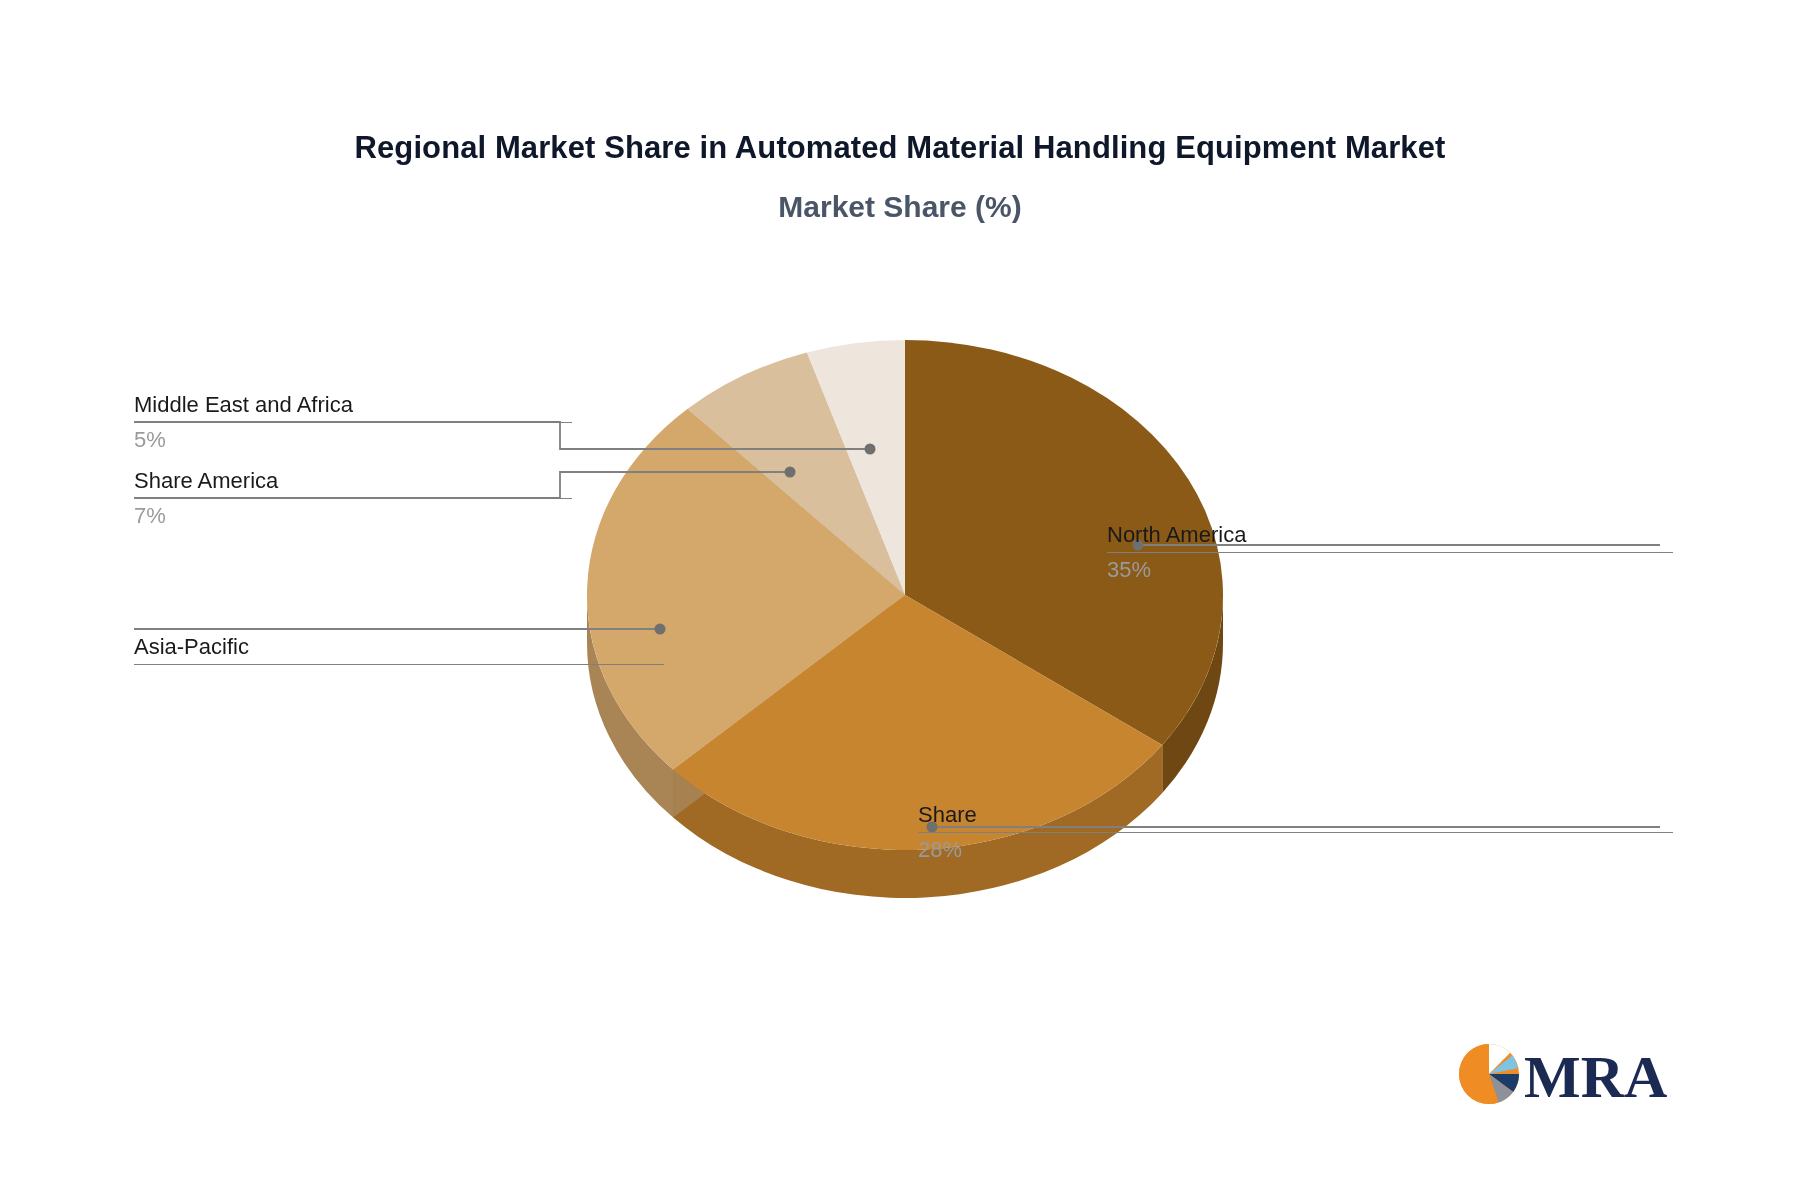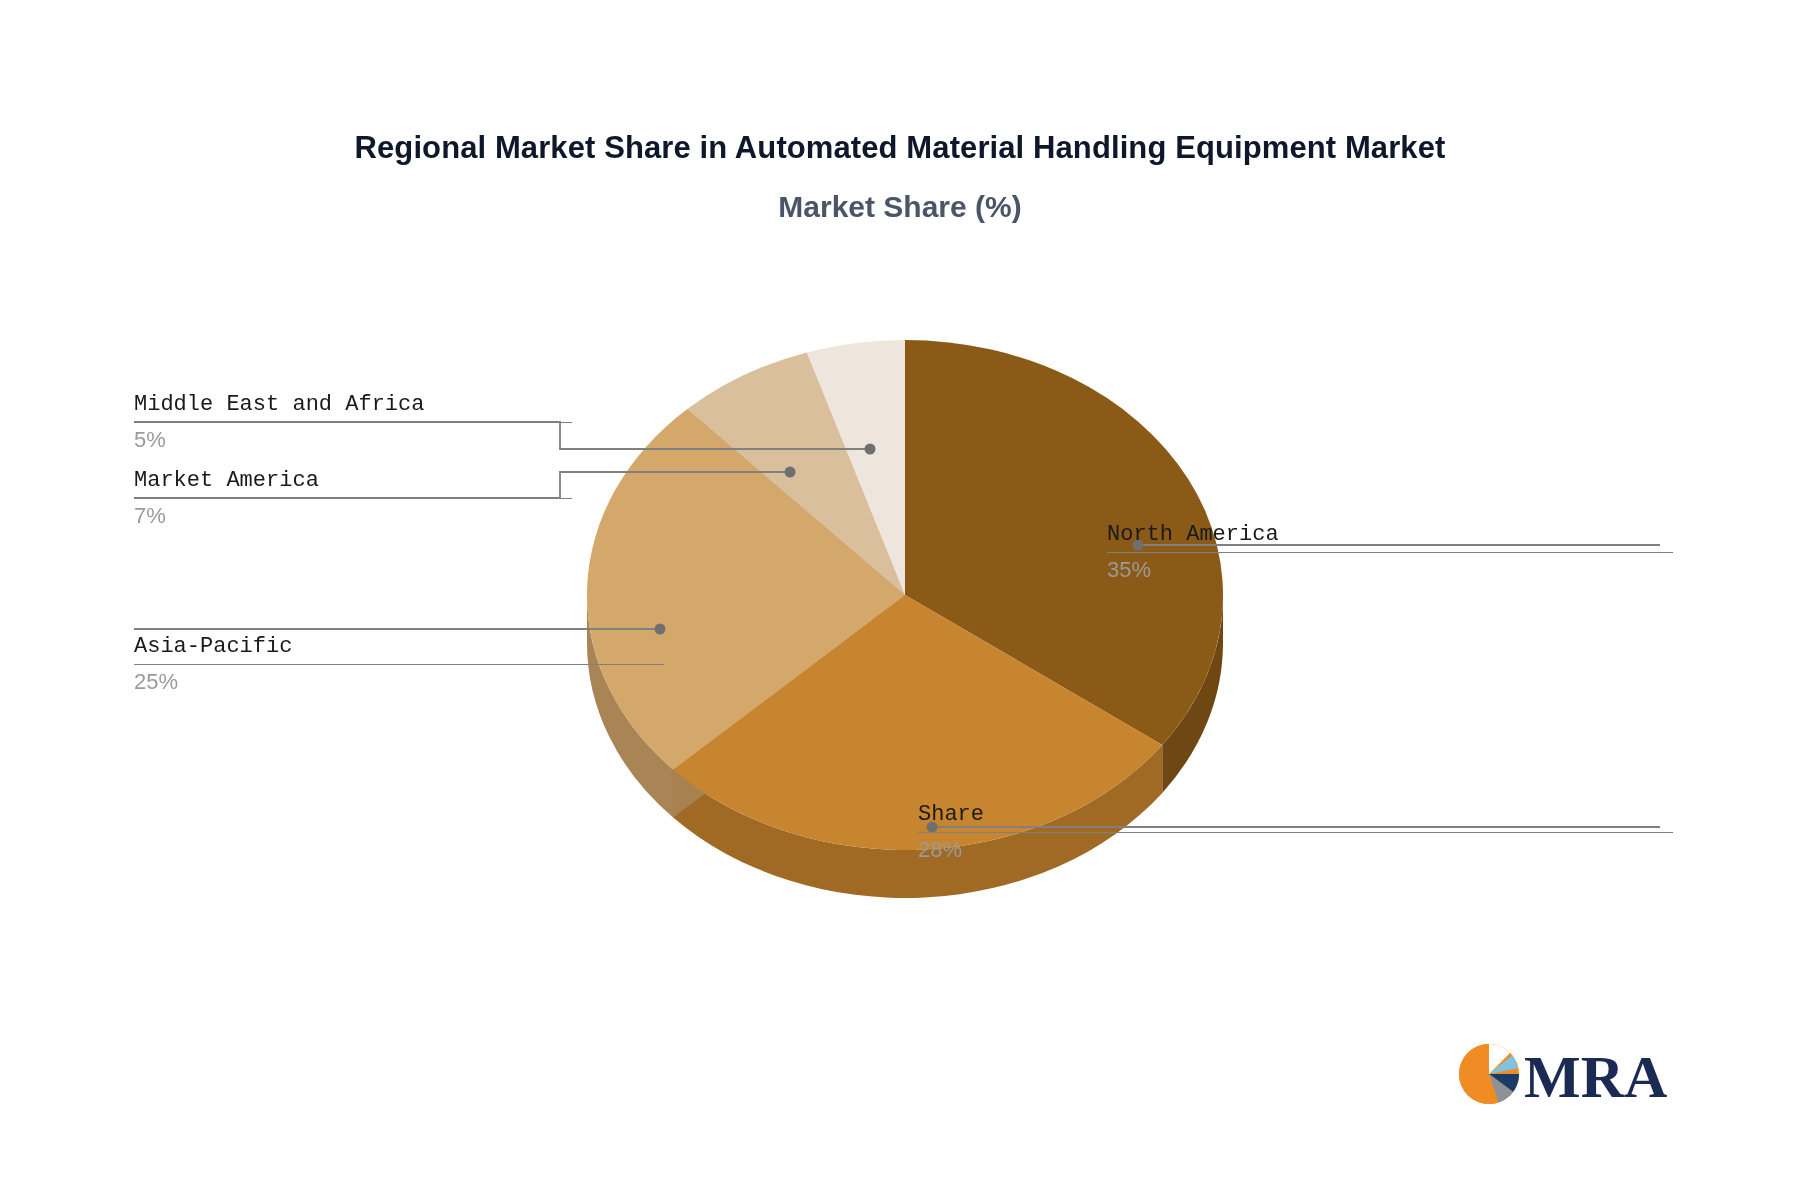--- a/index.html
+++ b/index.html
@@ -14,21 +14,21 @@
     position:absolute;left:0;right:0;top:130px;text-align:center;
     font-size:31px;font-weight:bold;color:#0f172a;letter-spacing:.1px;
   }
   .subtitle{
     position:absolute;left:0;right:0;top:190px;text-align:center;
     font-size:30px;font-weight:bold;color:#4A5568;
   }
 
   .callout{position:absolute;}
   .callout .name{
-    font-size:22px;color:#1a1a1a;white-space:nowrap;line-height:30px;font-family:Liberation Mono, monospace;
+    font-size:22px;color:#1a1a1a;white-space:nowrap;line-height:30px;
   }
   .callout .rule{
     height:0;border-top:1.6px solid #808080;margin:2px 0 2px 0;
   }
   .callout .pct{
     font-size:22px;color:#9a9a9a;line-height:30px;
   }
   .callout.left .name,.callout.left .pct{text-align:left;}
   .callout.right .name,.callout.right .pct{}
 
@@ -71,29 +71,28 @@
 <div class="title">Regional Market Share in Automated Material Handling Equipment Market</div>
 <div class="subtitle">Market Share (%)</div>
 
 <div class="callout left" style="left:134px;top:390px;width:438px;">
   <div class="name">Middle East and Africa</div>
   <div class="rule"></div>
   <div class="pct">5%</div>
 </div>
 
 <div class="callout left" style="left:134px;top:466px;width:438px;">
-  <div class="name">Market America</div>
+  <div class="name">Share America</div>
   <div class="rule"></div>
   <div class="pct">7%</div>
 </div>
 
 <div class="callout left" style="left:134px;top:601px;width:530px;margin-top:31px;">
   <div class="name">Asia-Pacific</div>
   <div class="rule"></div>
-  <div class="pct">25%</div>
 </div>
 
 <div class="callout right" style="left:1107px;top:520px;width:566px;">
   <div class="name">North America</div>
   <div class="rule"></div>
   <div class="pct">35%</div>
 </div>
 
 <div class="callout right" style="left:918px;top:800px;width:755px;">
   <div class="name">Share</div>

